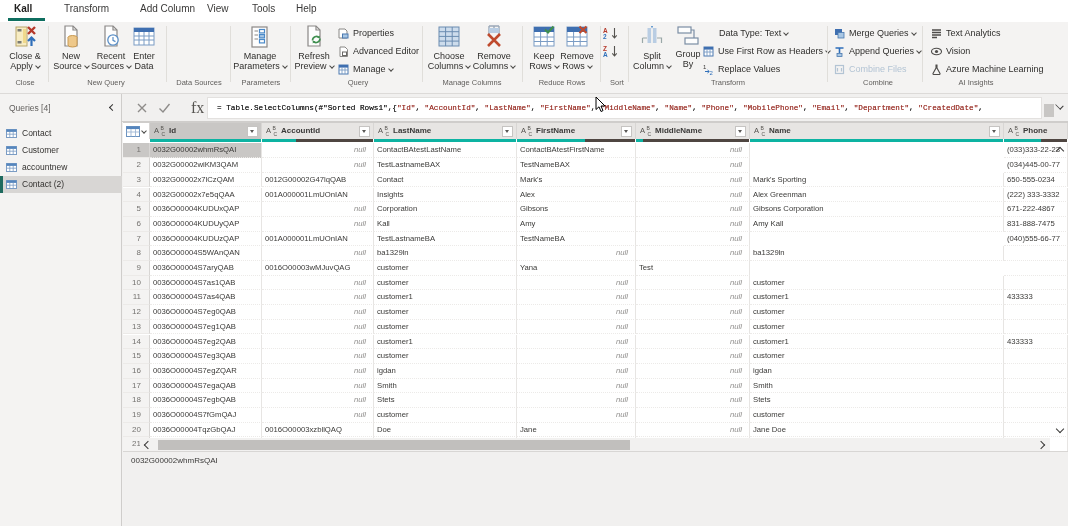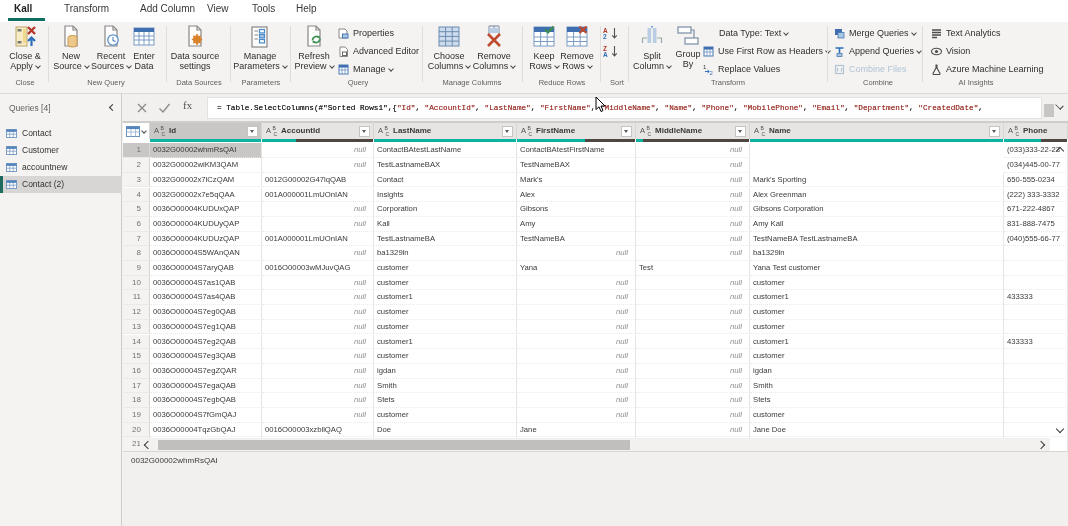--- a/index.html
+++ b/index.html
@@ -75,27 +75,20 @@
         <path d="M6 1 L14 1 L18 5 L18 21 L6 21 Z" fill="#fdfdfd" stroke="#8a8886" stroke-width="1.2"></path>
         <path d="M14 1 L14 5 L18 5" fill="none" stroke="#8a8886" stroke-width="1.2"></path>
         <circle cx="14" cy="15" r="5.2" fill="#fff" stroke="#5b8fc6" stroke-width="1.3"></circle>
         <path d="M14 12 L14 15.3 L16.5 16.6" fill="none" stroke="#5b8fc6" stroke-width="1.2"></path>
       </svg>Recent<br>Sources<span class="car"></span></div>
 <div class="bigbtn" style="left:127.0px;width:34px"><svg class="ic" width="24" height="24" viewBox="0 0 24 24">
         <rect x="2" y="3" width="20" height="17" fill="#fff" stroke="#7b9cc4" stroke-width="1"></rect>
         <rect x="2" y="3" width="20" height="4" fill="#3f6fb0"></rect>
         <path d="M2 11 H22 M2 15 H22 M7 7 V20 M12 7 V20 M17 7 V20" stroke="#7b9cc4" stroke-width="1"></path>
       </svg>Enter<br>Data</div>
-<div class="bigbtn" style="left:166.0px;width:58px"><svg class="ic" width="24" height="24" viewBox="0 0 24 24">
-        <path d="M6 1 L14 1 L18 5 L18 21 L6 21 Z" fill="#fdfdfd" stroke="#8a8886" stroke-width="1.2"></path>
-        <path d="M14 1 L14 5 L18 5" fill="none" stroke="#8a8886" stroke-width="1.2"></path>
-        <circle cx="14" cy="14.5" r="4" fill="#d9822b"></circle>
-        <circle cx="14" cy="14.5" r="1.5" fill="#fff"></circle>
-        <path d="M14 9 V20 M8.8 14.5 H19.2 M10.3 10.8 L17.7 18.2 M17.7 10.8 L10.3 18.2" stroke="#d9822b" stroke-width="1.6"></path>
-      </svg>Data source<br>settings</div>
 <div class="bigbtn" style="left:233.0px;width:54px"><svg class="ic" width="24" height="24" viewBox="0 0 24 24">
         <rect x="4" y="2" width="15" height="20" fill="#fdfdfd" stroke="#8a8886" stroke-width="1.2"></rect>
         <path d="M6.5 6 H10 M6.5 10 H10 M6.5 14 H10" stroke="#8a8886" stroke-width="1.1"></path>
         <rect x="11.5" y="4.5" width="5" height="3.4" fill="none" stroke="#4a89c8" stroke-width="1.2"></rect>
         <rect x="11.5" y="9.5" width="5" height="3.4" fill="#a9c7e4" stroke="#4a89c8" stroke-width="1.2"></rect>
         <rect x="11.5" y="14.5" width="5" height="3.4" fill="none" stroke="#4a89c8" stroke-width="1.2"></rect>
       </svg>Manage<br>Parameters<span class="car"></span></div>
 <div class="bigbtn" style="left:291.0px;width:46px"><svg class="ic" width="24" height="24" viewBox="0 0 24 24">
         <path d="M6 1 L14 1 L18 5 L18 21 L6 21 Z" fill="#fdfdfd" stroke="#8a8886" stroke-width="1.2"></path>
         <path d="M14 1 L14 5 L18 5" fill="none" stroke="#8a8886" stroke-width="1.2"></path>
@@ -213,21 +206,21 @@
 <div class="gsep" style="left:827px"></div>
 <div class="gsep" style="left:922px"></div>
 </div>
 <div id="fbar" class="abs">
 <svg class="abs" style="left:136px;top:8px" width="12" height="12" viewBox="0 0 12 12">
       <path d="M2 2 L10 10 M10 2 L2 10" stroke="#8e8c8a" stroke-width="1.4"></path>
     </svg>
 <svg class="abs" style="left:158px;top:8px" width="13" height="12" viewBox="0 0 13 12">
       <path d="M1.5 6.5 L5 10 L11.5 2" fill="none" stroke="#8e8c8a" stroke-width="1.4"></path>
     </svg>
-<div class="abs" style="left:183px;top:5px;font-size:11px;color:#55534f;font-family:'Liberation Serif',serif">fx</div>
+<div class="abs" style="left:191px;top:5px;font-size:16px;color:#55534f;font-family:'Liberation Serif',serif">fx</div>
 <div id="finput">= Table.SelectColumns(#"Sorted Rows1",{<span class="s">"Id"</span>, <span class="s">"AccountId"</span>, <span class="s">"LastName"</span>, <span class="s">"FirstName"</span>, <span class="s">"MiddleName"</span>, <span class="s">"Name"</span>, <span class="s">"Phone"</span>, <span class="s">"MobilePhone"</span>, <span class="s">"Email"</span>, <span class="s">"Department"</span>, <span class="s">"CreatedDate"</span>,</div>
 <div class="abs" style="left:1044px;top:10px;width:10px;height:13px;background:#c8c6c4"></div>
 <div class="abs" style="left:1056px;top:8px;width:9px;height:9px">
       <div style="width:7px;height:7px;border-right:1.6px solid #3a3938;border-bottom:1.6px solid #3a3938;transform:rotate(45deg) scale(1,0.7)"></div>
     </div>
 </div>
 <div id="sidebar" class="abs">
 <div class="abs" style="left:9px;top:9px;font-size:8.5px;color:#605e5c">Queries [4]</div>
 <div class="abs" style="left:110px;top:10px;width:8px;height:8px">
       <div style="width:5px;height:5px;border-left:1.6px solid #323130;border-bottom:1.6px solid #323130;transform:rotate(45deg);margin-top:1px"></div>
@@ -354,41 +347,39 @@
 <div class="cell" style="left:627px;width:254px">Amy Kall</div>
 <div class="cell" style="left:881px;width:64px">831-888-7475</div>
 </div>
 <div class="row" style="top:108.6px;height:14.7px">
 <div class="cell numc" style="left:0;width:27px">7</div>
 <div class="cell" style="left:27px;width:112px">0036O00004KUDUzQAP</div>
 <div class="cell" style="left:139px;width:112px">001A000001LmUOnIAN</div>
 <div class="cell" style="left:251px;width:143px">TestLastnameBA</div>
 <div class="cell" style="left:394px;width:119px">TestNameBA</div>
 <div class="cell nullv" style="left:513px;width:114px">null</div>
-<div class="cell" style="left:627px;width:254px">TestNameBA TestLastnameBA</div>
 <div class="cell" style="left:881px;width:64px">(040)555-66-77</div>
 </div>
 <div class="row" style="top:123.3px;height:14.7px">
 <div class="cell numc" style="left:0;width:27px">8</div>
 <div class="cell" style="left:27px;width:112px">0036O00004S5WAnQAN</div>
 <div class="cell nullv" style="left:139px;width:112px">null</div>
 <div class="cell" style="left:251px;width:143px">ba1329ln</div>
 <div class="cell nullv" style="left:394px;width:119px">null</div>
 <div class="cell nullv" style="left:513px;width:114px">null</div>
 <div class="cell" style="left:627px;width:254px">ba1329ln</div>
 <div class="cell" style="left:881px;width:64px"></div>
 </div>
 <div class="row" style="top:138.0px;height:14.7px">
 <div class="cell numc" style="left:0;width:27px">9</div>
 <div class="cell" style="left:27px;width:112px">0036O00004S7aryQAB</div>
 <div class="cell" style="left:139px;width:112px">0016O00003wMJuvQAG</div>
 <div class="cell" style="left:251px;width:143px">customer</div>
 <div class="cell" style="left:394px;width:119px">Yana</div>
 <div class="cell" style="left:513px;width:114px">Test</div>
-<div class="cell" style="left:627px;width:254px">Yana Test customer</div>
 <div class="cell" style="left:881px;width:64px"></div>
 </div>
 <div class="row" style="top:152.7px;height:14.7px">
 <div class="cell numc" style="left:0;width:27px">10</div>
 <div class="cell" style="left:27px;width:112px">0036O00004S7as1QAB</div>
 <div class="cell nullv" style="left:139px;width:112px">null</div>
 <div class="cell" style="left:251px;width:143px">customer</div>
 <div class="cell nullv" style="left:394px;width:119px">null</div>
 <div class="cell nullv" style="left:513px;width:114px">null</div>
 <div class="cell" style="left:627px;width:254px">customer</div>

